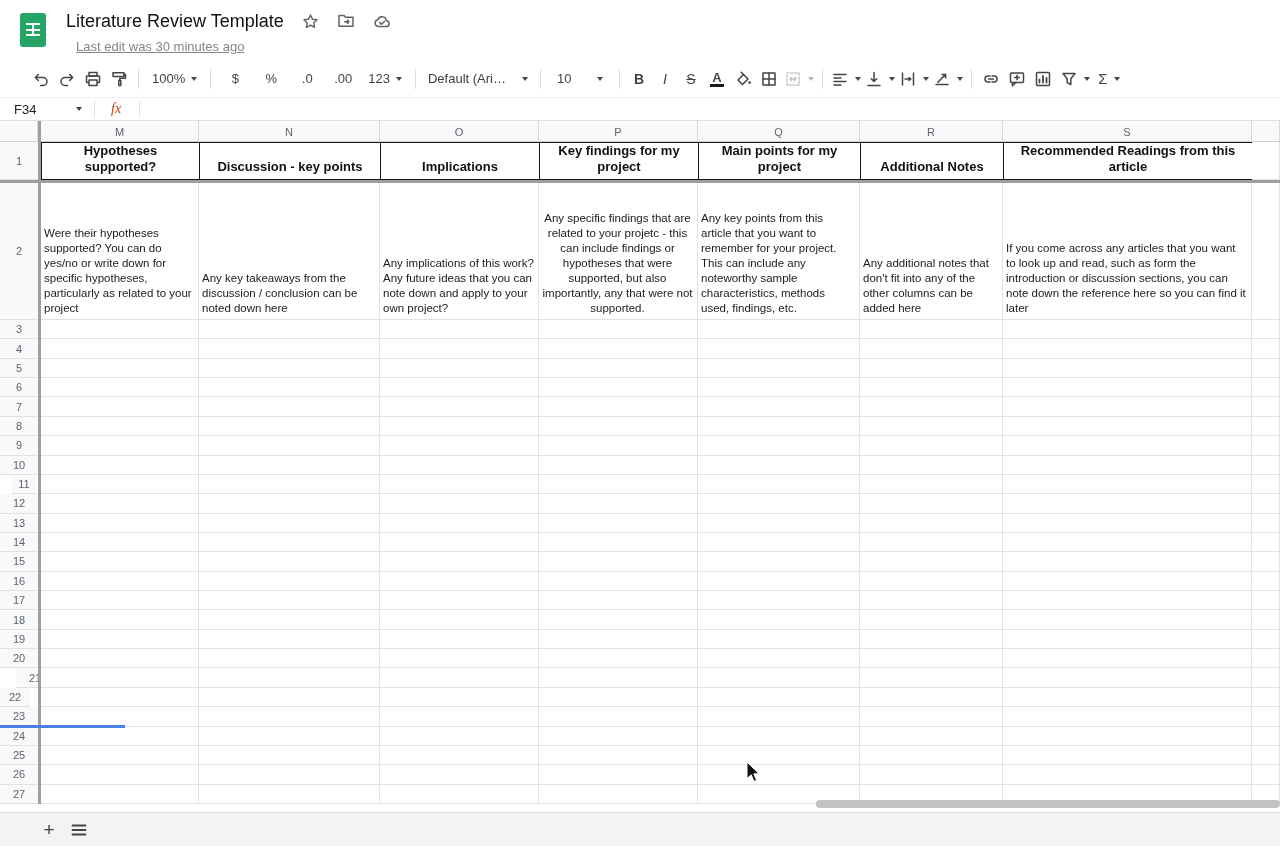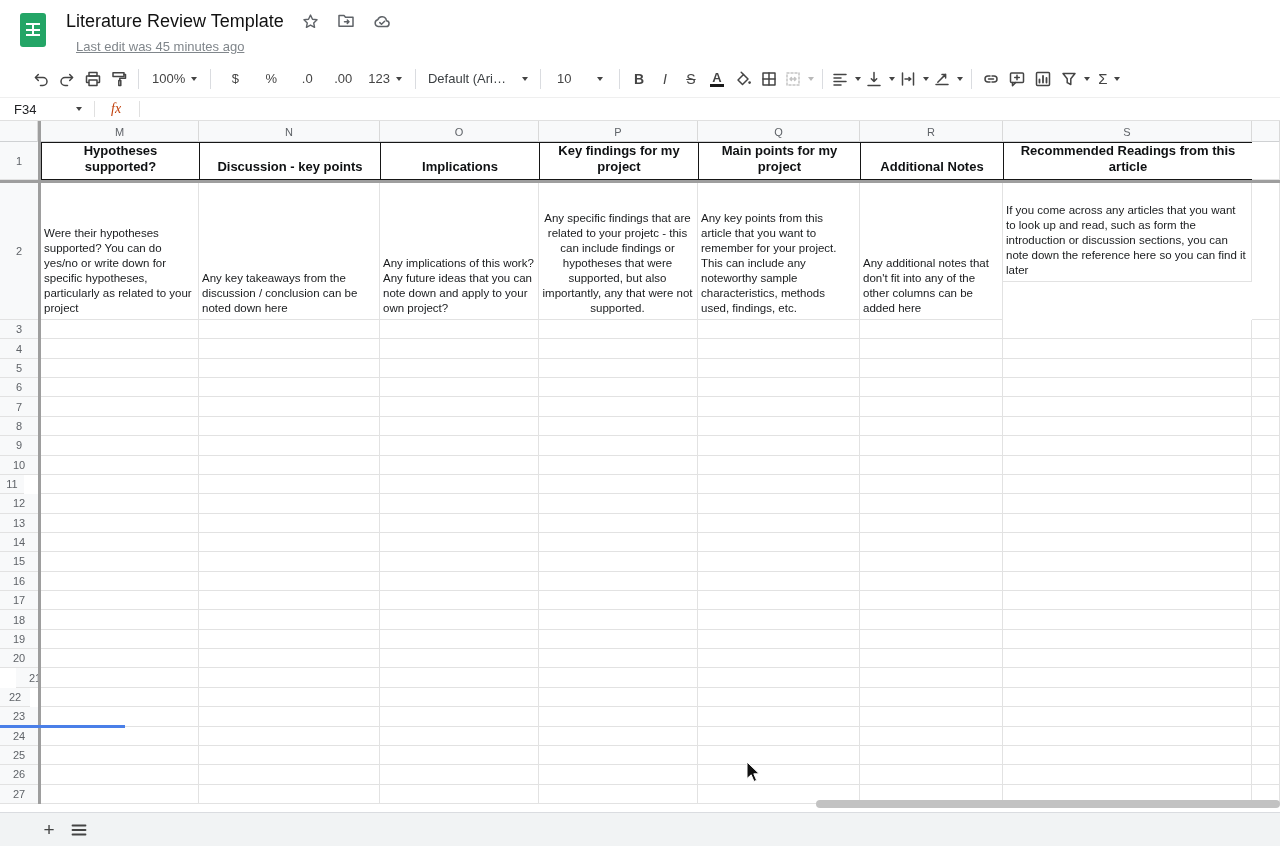--- a/index.html
+++ b/index.html
@@ -105,21 +105,21 @@
           </svg>
       </span>
       <span class="titleicon">
         <svg class="ic gr" width="19" height="15" viewBox="0 0 19 15">
             <path d="M5.2 12.5 a3.4 3.4 0 0 1 -.4 -6.7 a4.4 4.4 0 0 1 8.6 .9 a2.9 2.9 0 0 1 -.5 5.8 Z"></path>
             <path d="M6.8 8.6 l1.7 1.7 3.1 -3.1"></path>
           </svg>
       </span>
     </div>
     <div id="menurow">
-      <a id="lastedit">Last edit was 45 minutes ago</a>
+      <a id="lastedit">Last edit was 30 minutes ago</a>
     </div>
   </div>
 
   <div id="toolbar">
     <span class="tbtn">
       <svg class="ic" width="18" height="18" viewBox="0 0 18 18">
           <path d="M3.5 7.5 H11 a4 4 0 0 1 0 8 H8.5"></path>
           <path d="M6.3 4.6 L3.5 7.5 L6.3 10.4"></path>
         </svg>
       </span>
@@ -306,21 +306,21 @@
       </div>
       <div class="rowhead" style="left: 0px; top: 295.8px; width: 38px; height: 19.36px;">
         <span>8</span>
       </div>
       <div class="rowhead" style="left: 0px; top: 315.16px; width: 38px; height: 19.36px;">
         <span>9</span>
       </div>
       <div class="rowhead" style="left: 0px; top: 334.52px; width: 38px; height: 19.36px;">
         <span>10</span>
       </div>
-      <div class="rowhead" style="left: 0px; top: 353.88px; width: 24px; height: 19.36px;">
+      <div class="rowhead" style="left: 12px; top: 353.88px; width: 24px; height: 19.36px;">
         <span>11</span>
       </div>
       <div class="rowhead" style="left: 0px; top: 373.24px; width: 38px; height: 19.36px;">
         <span>12</span>
       </div>
       <div class="rowhead" style="left: 0px; top: 392.6px; width: 38px; height: 19.36px;">
         <span>13</span>
       </div>
       <div class="rowhead" style="left: 0px; top: 411.96px; width: 38px; height: 19.36px;">
         <span>14</span>
@@ -546,21 +546,21 @@
       <div class="cell" style="left: 860px; top: 547.48px; width: 143px; height: 19.36px;"></div>
       <div class="cell" style="left: 860px; top: 566.84px; width: 143px; height: 19.36px;"></div>
       <div class="cell" style="left: 860px; top: 586.2px; width: 143px; height: 19.36px;"></div>
       <div class="cell" style="left: 860px; top: 605.56px; width: 143px; height: 19.36px;"></div>
       <div class="cell" style="left: 860px; top: 624.92px; width: 143px; height: 19.36px;"></div>
       <div class="cell" style="left: 860px; top: 644.28px; width: 143px; height: 19.36px;"></div>
       <div class="cell" style="left: 860px; top: 663.64px; width: 143px; height: 19.36px;"></div>
       <div class="hcell" style="left: 1003px; top: 21px; width: 250px; height: 38px;">
         <span>Recommended Readings from this article</span>
       </div>
-      <div class="ncell" style="left: 1003px; top: 62px; width: 249px; height: 99px;">
+      <div class="ncell" style="left: 1003px; top: 62px; width: 249px; height: 137px;">
         <span>If you come across any articles that you want to look up and read, such as form the introduction or discussion sections, you can note down the reference here so you can find it later</span>
       </div>
       <div class="cell" style="left: 1003px; top: 199px; width: 249px; height: 19.36px;"></div>
       <div class="cell" style="left: 1003px; top: 218.36px; width: 249px; height: 19.36px;"></div>
       <div class="cell" style="left: 1003px; top: 237.72px; width: 249px; height: 19.36px;"></div>
       <div class="cell" style="left: 1003px; top: 257.08px; width: 249px; height: 19.36px;"></div>
       <div class="cell" style="left: 1003px; top: 276.44px; width: 249px; height: 19.36px;"></div>
       <div class="cell" style="left: 1003px; top: 295.8px; width: 249px; height: 19.36px;"></div>
       <div class="cell" style="left: 1003px; top: 315.16px; width: 249px; height: 19.36px;"></div>
       <div class="cell" style="left: 1003px; top: 334.52px; width: 249px; height: 19.36px;"></div>

